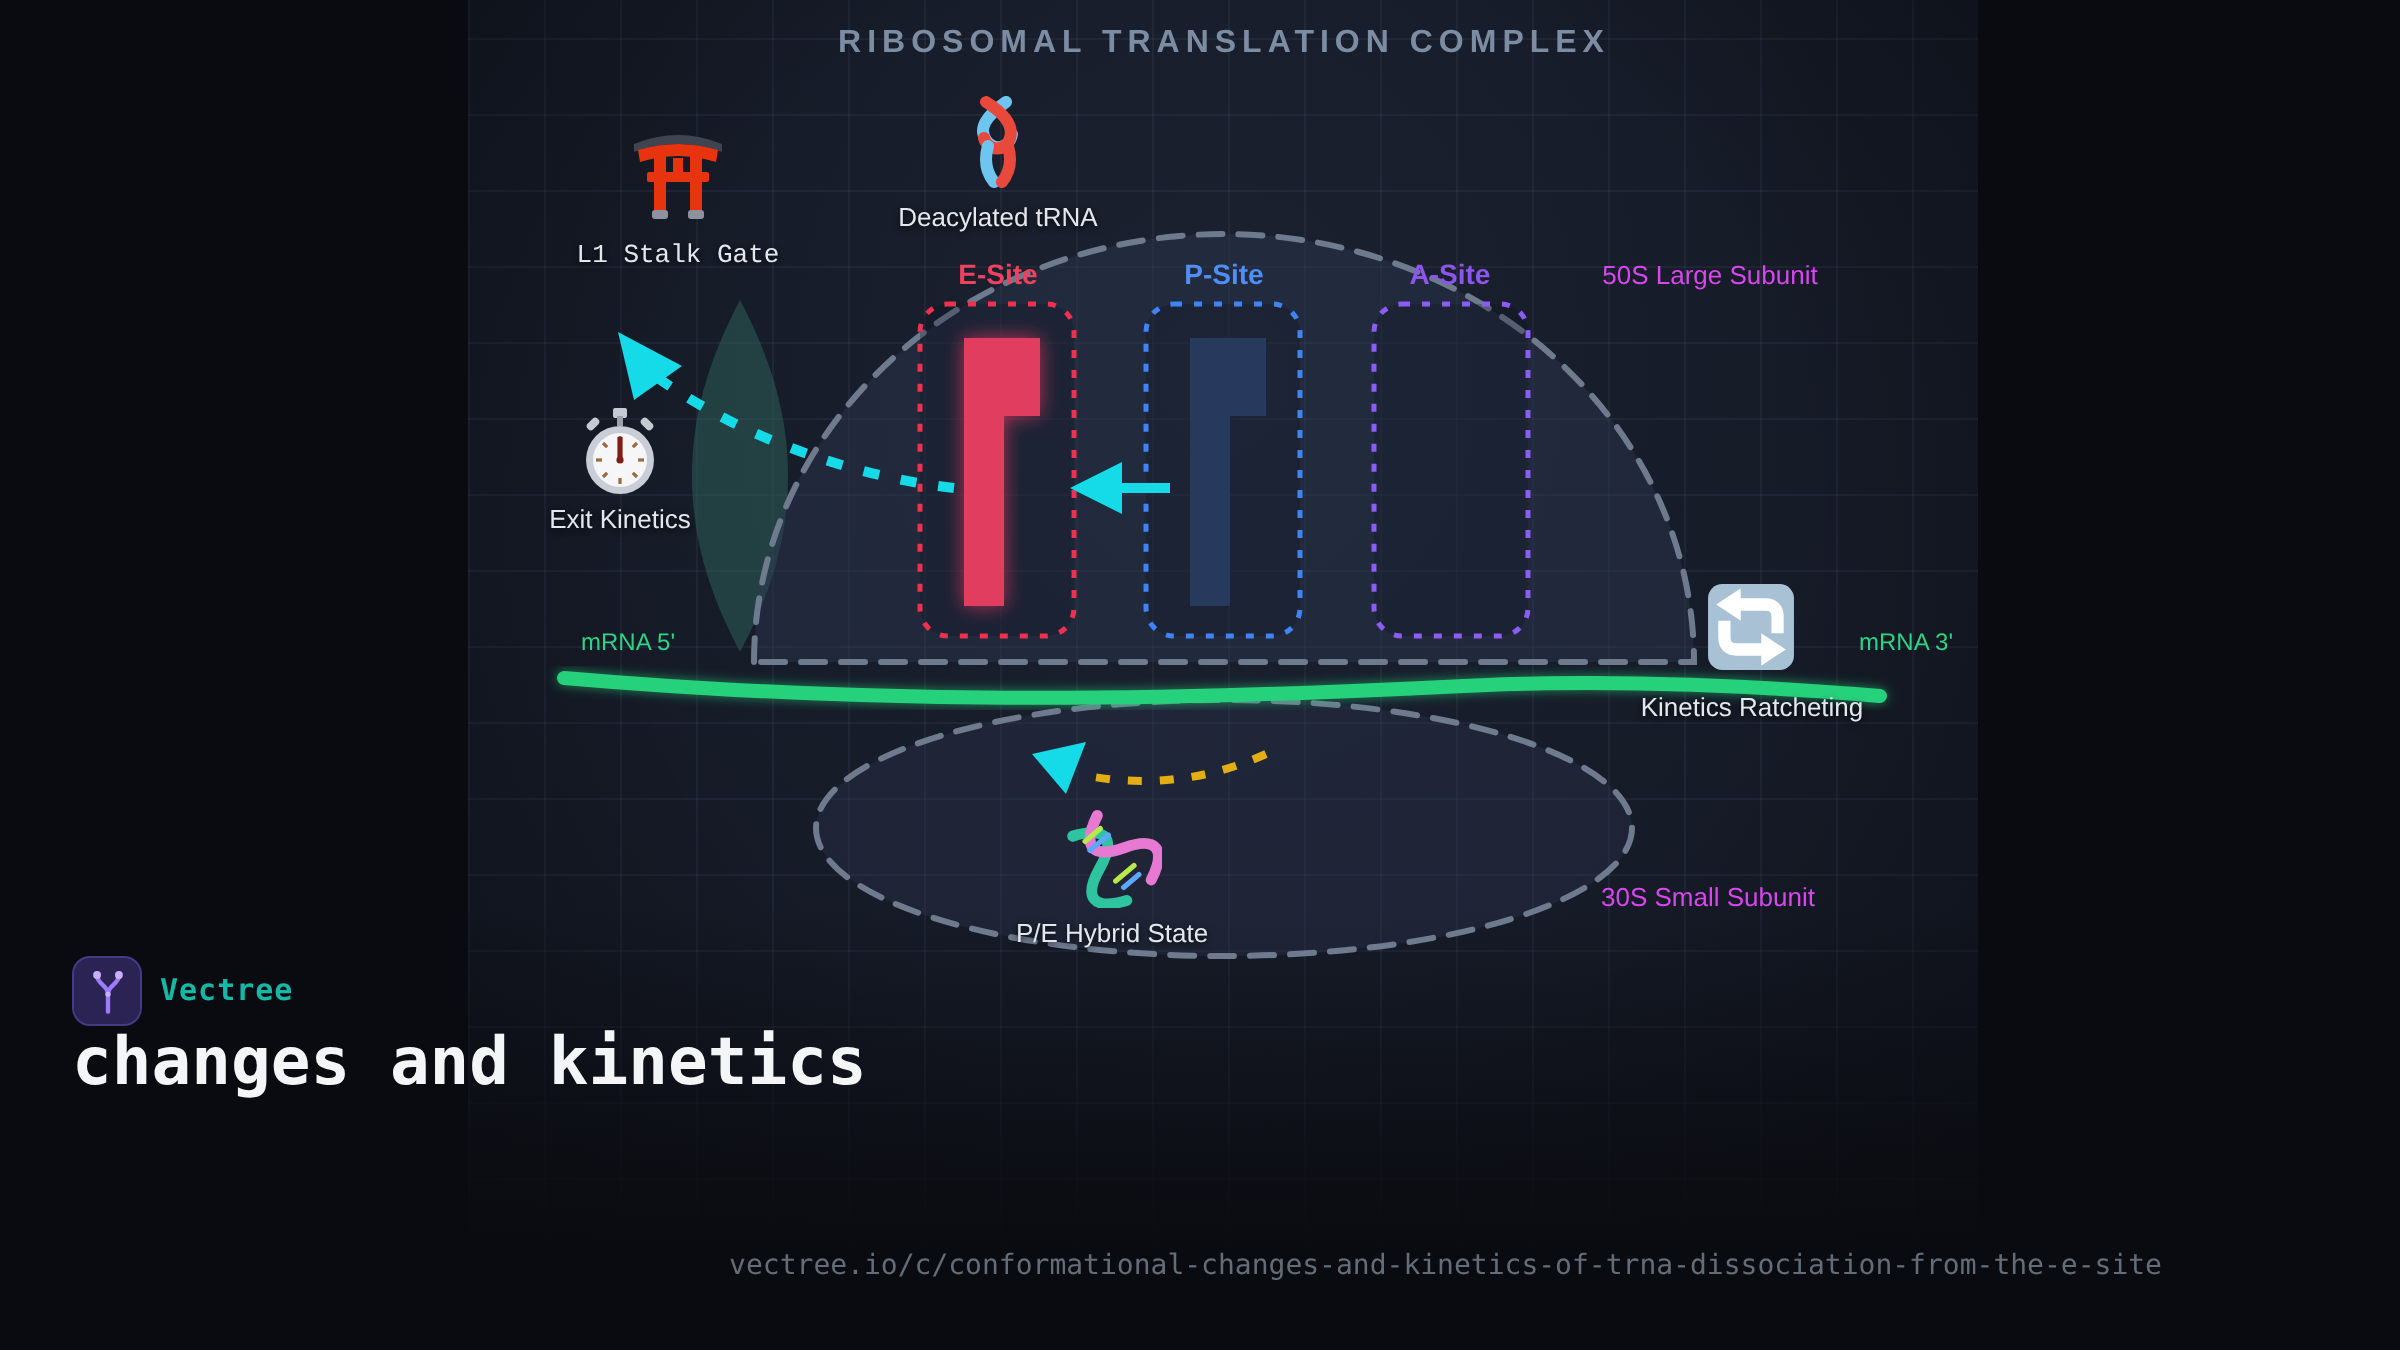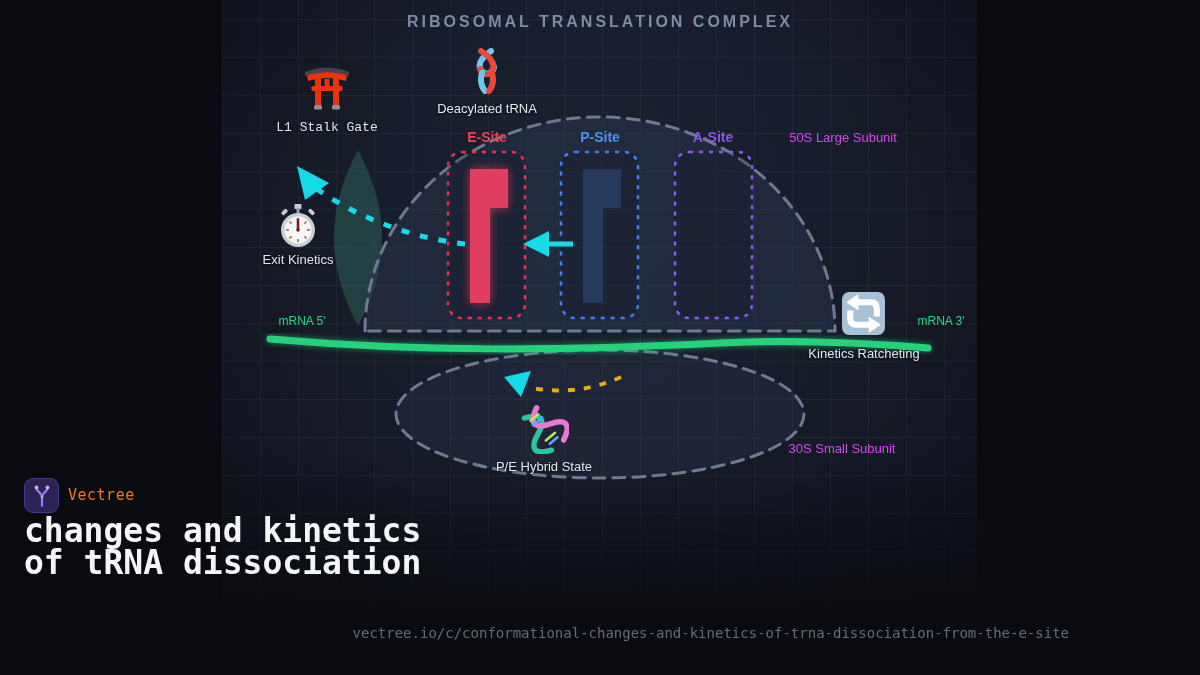--- a/index.html
+++ b/index.html
@@ -3,21 +3,21 @@
 <meta charset="utf-8">
 <style>
   * { margin:0; padding:0; box-sizing:border-box; }
   html,body { width:1200px; height:675px; }
   body {
     background:#0a0b10;
     font-family:"Liberation Sans", sans-serif;
     position:relative; overflow:hidden;
     color:#e4e8ee;
   }
-  .stage { position:absolute; left:0; top:0; width:1092px; height:675px; }
+  .stage { position:absolute; left:12px; top:0; width:1092px; height:675px; }
 
   
   .panel {
     position:absolute; left:222px; top:0; width:755px; height:628px;
     background:
       radial-gradient(ellipse at 50% 30%, rgba(72,88,124,0.12), rgba(0,0,0,0) 62%),
       repeating-linear-gradient(0deg,  rgba(140,160,205,0.075) 0 1px, transparent 1px 38px),
       repeating-linear-gradient(90deg, rgba(140,160,205,0.075) 0 1px, transparent 1px 38px),
       #151a26;
     z-index:1;
@@ -42,22 +42,22 @@
 
   
   .brand { position:absolute; z-index:6; }
   .logo-box {
     left:24px; top:478px; width:35px; height:35px; border-radius:9px;
     background:#2a2353; border:1px solid #453a86;
     display:flex; align-items:center; justify-content:center;
   }
   .brand-name {
     left:68px; top:486px;
-    font-family:"DejaVu Sans Mono", monospace; font-weight:normal;
-    font-size:15px; color:#f97316; letter-spacing:0.5px;
+    font-family:"DejaVu Sans Mono", monospace; font-weight:bold;
+    font-size:15px; color:#14b8a6; letter-spacing:0.5px;
   }
   .heading {
     left:24px; top:515px; width:452px;
     font-family:"DejaVu Sans Mono", monospace; font-weight:bold;
     font-size:33px; line-height:32px; color:#f4f5f7;
   }
   .page-url {
     right:23px; top:625px;
     font-family:"DejaVu Sans Mono", monospace;
     font-size:14px; color:#646c78;
@@ -188,18 +188,17 @@
       <path d="M10 20 L10 12 M10 12 C10 8 6 8 5 4 M10 12 C10 8 14 8 15 4" stroke="#9d7bfa" stroke-width="2" fill="none" stroke-linecap="round"></path>
       <circle cx="5" cy="3.2" r="1.8" fill="#c9b0ff"></circle>
       <circle cx="15" cy="3.2" r="1.8" fill="#c9b0ff"></circle>
       <circle cx="10" cy="12" r="1.2" fill="#c9b0ff"></circle>
     </svg>
   </div>
   <div class="brand brand-name" style="position:absolute;">Vectree</div>
 
   <div class="brand heading" style="position:absolute;">
     <div>changes and kinetics</div>
-    <div>of tRNA dissociation</div>
   </div>
 
   <div class="brand page-url" style="position:absolute;">vectree.io/c/conformational-changes-and-kinetics-of-trna-dissociation-from-the-e-site</div>
 
 </div>
 
 </body></html>

